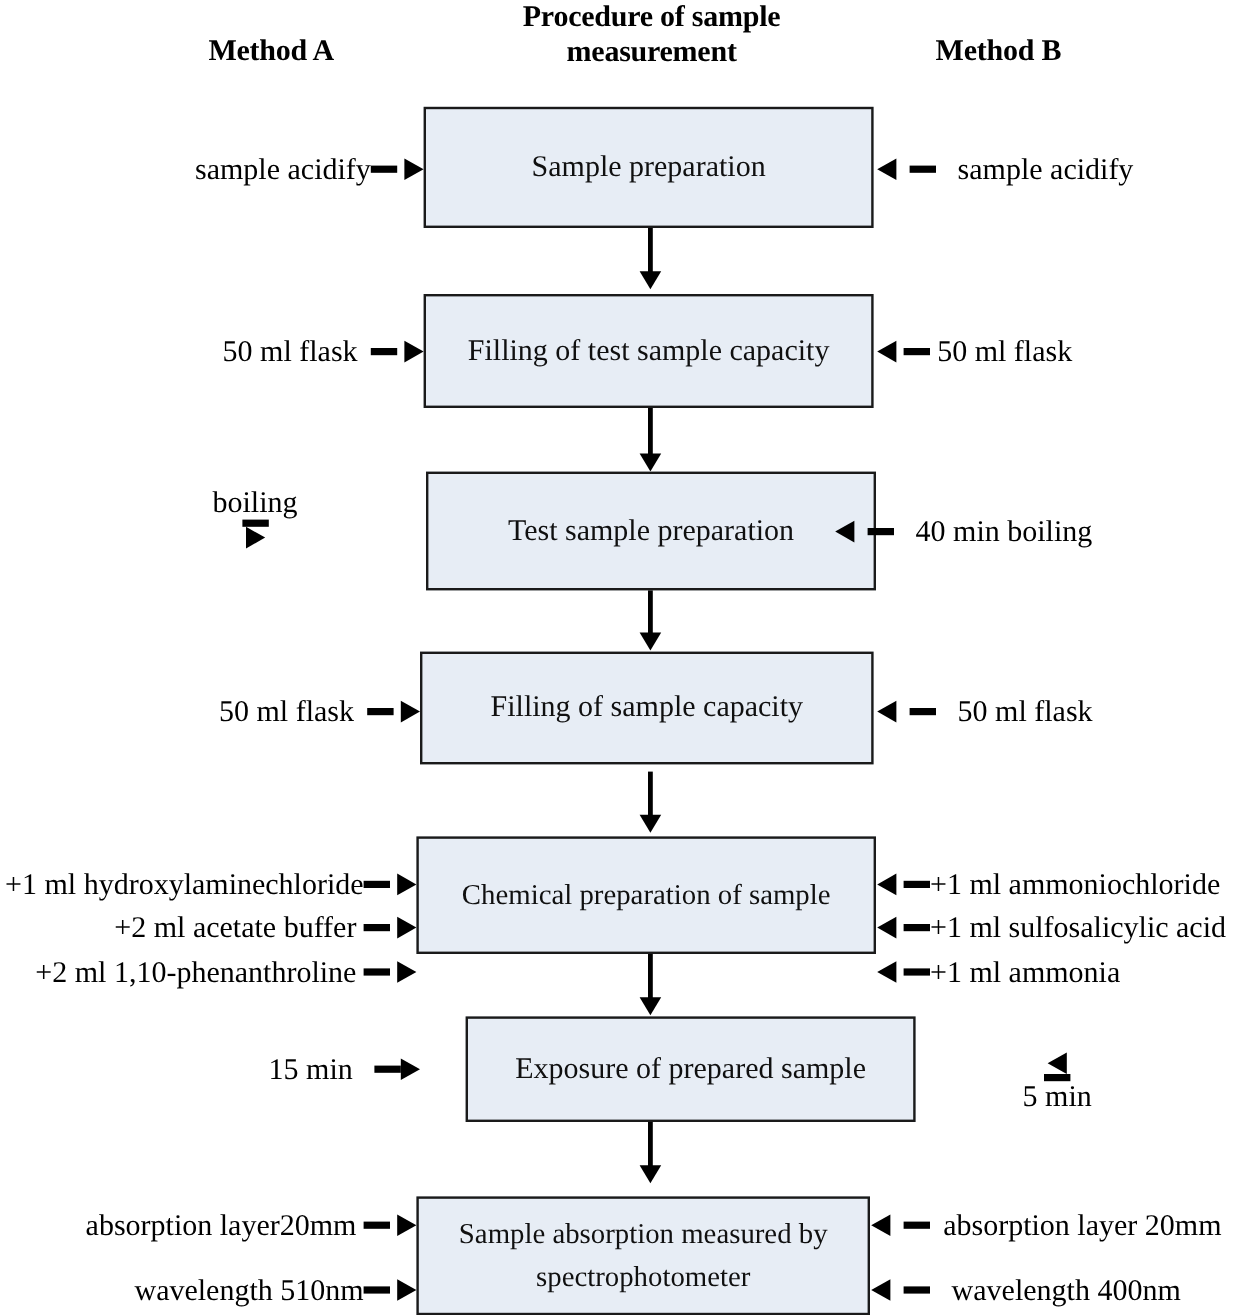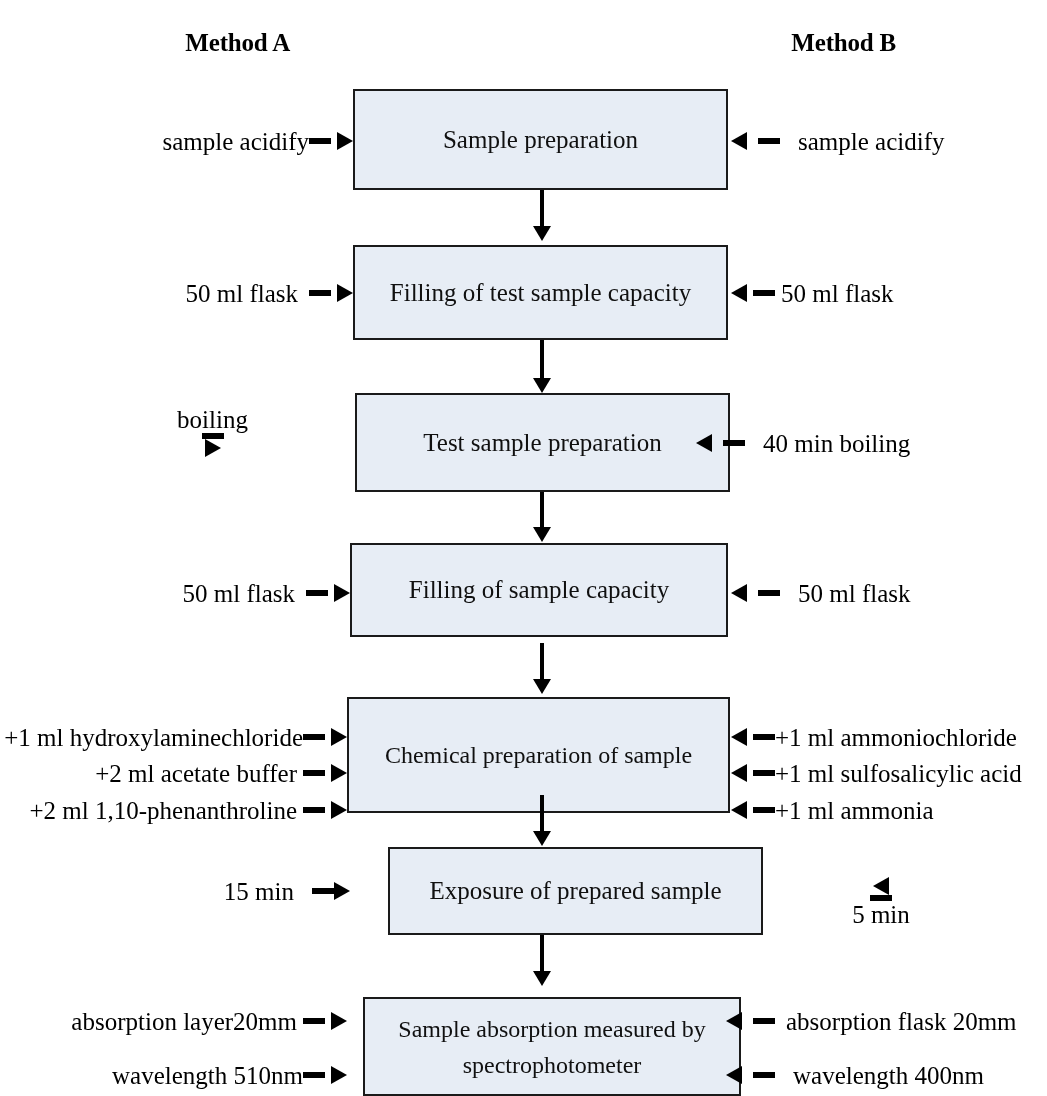--- a/index.html
+++ b/index.html
@@ -19,21 +19,21 @@
     overflow: hidden;
     background: #ffffff;
   }
 
   
   .hdr {
     position: absolute;
     font-weight: bold;
     font-size: 25px;
     line-height: 29px;
-    text-align: right;
+    text-align: center;
     white-space: nowrap;
     letter-spacing: -0.2px;
   }
   .hdr-center {
     white-space: normal;
     width: 330px;
     text-align: center;
   }
 
   
@@ -110,20 +110,21 @@
   .gap-s { width: 6px; flex: 0 0 auto; }
   .gap-m { width: 11px; flex: 0 0 auto; }
   .gap-l { width: 18px; flex: 0 0 auto; }
 </style>
 </head>
 <body>
 
 <div id="canvas">
 
   <div class="hdr" style="left:162px; top:28px; width:128px;">Method A</div>
+  <div class="hdr hdr-center" style="left:378px; top:0px;">Procedure of  sample measurement</div>
   <div class="hdr" style="left:768px; top:28px; width:128px;">Method B</div>
 
   <div class="box" style="left:353px; top:89px; width:375px; height:101px;">
     <span>Sample preparation</span>
   </div>
 
   <div class="side side-left" style="left:70px; top:127px; width:283px; height:28px;">
     <span class="lbl">sample acidify</span>
     <span class="dash"></span>
     <span class="gap-s"></span>
@@ -197,21 +198,21 @@
     <span class="head-l"></span>
     <span class="gap-m"></span>
     <span class="dash"></span>
     <span class="gap-l"></span>
     <span class="lbl">50 ml flask</span>
   </div>
 
   <div class="vconn" style="left:540px; top:643px; height:38px;"></div>
   <div class="vhead" style="left:533px; top:679px;"></div>
 
-  <div class="box" style="left:347px; top:697px; width:383px; height:116px; font-size:24px;font-family:Liberation Serif, serif;">
+  <div class="box" style="left:347px; top:697px; width:383px; height:98px; font-size:24px;font-family:Liberation Serif, serif;">
     <span>Chemical preparation of sample</span>
   </div>
 
   <div class="side side-left" style="left:-60px; top:724px; width:407px; height:26px;">
     <span class="lbl">+1 ml hydroxylaminechloride</span>
     <span class="dash"></span>
     <span class="gap-s"></span>
     <span class="head-r"></span>
   </div>
   <div class="side side-left" style="left:-60px; top:760px; width:407px; height:26px;">
@@ -264,42 +265,42 @@
     <span class="head-l"></span>
     <span class="gap-m"></span>
     <span class="dash"></span>
     <span class="gap-l"></span>
     <span class="lbl">5 min</span>
   </div>
 
   <div class="vconn" style="left:540px; top:935px; height:38px;"></div>
   <div class="vhead" style="left:533px; top:971px;"></div>
 
-  <div class="box" style="left:347px; top:997px; width:378px; height:99px; font-size:24px; line-height:36px;margin-left:16px;">
+  <div class="box" style="left:347px; top:997px; width:378px; height:99px; font-size:24px; line-height:36px;">
     <span>Sample absorption measured by spectrophotometer</span>
   </div>
   <div class="side side-left" style="left:10px; top:1008px; width:337px; height:26px;">
     <span class="lbl">absorption layer20mm</span>
     <span class="gap-s"></span>
     <span class="dash"></span>
     <span class="gap-s"></span>
     <span class="head-r"></span>
   </div>
   <div class="side side-left" style="left:10px; top:1062px; width:337px; height:26px;">
     <span class="lbl">wavelength 510nm</span>
     <span class="dash"></span>
     <span class="gap-s"></span>
     <span class="head-r"></span>
   </div>
   <div class="side side-right" style="left:726px; top:1008px; width:321px; height:26px;">
     <span class="head-l"></span>
     <span class="gap-m"></span>
     <span class="dash"></span>
     <span class="gap-m"></span>
-    <span class="lbl">absorption flask 20mm</span>
+    <span class="lbl">absorption layer 20mm</span>
   </div>
   <div class="side side-right" style="left:726px; top:1062px; width:321px; height:26px;">
     <span class="head-l"></span>
     <span class="gap-m"></span>
     <span class="dash"></span>
     <span class="gap-l"></span>
     <span class="lbl">wavelength 400nm</span>
   </div>
 
 </div>

